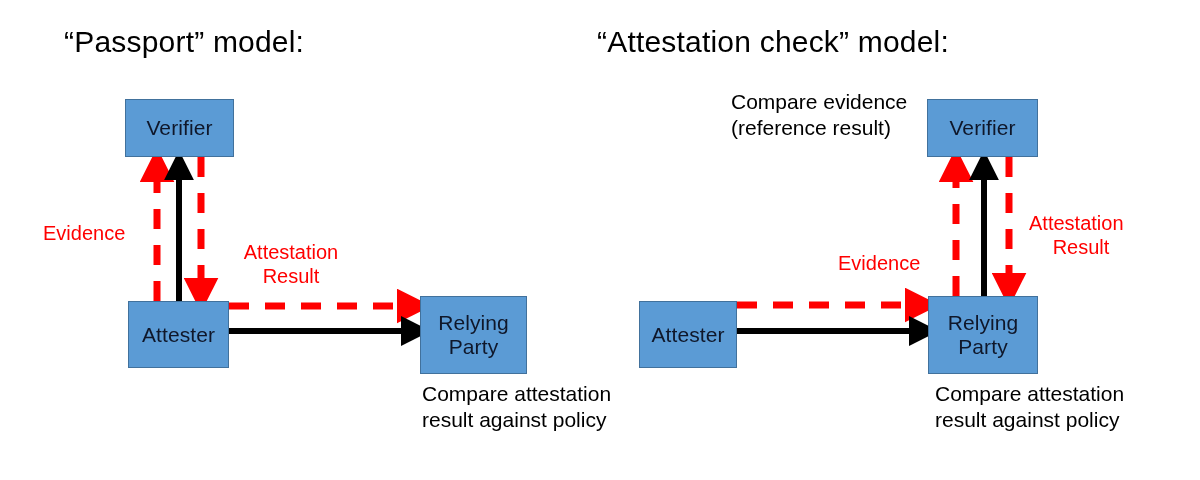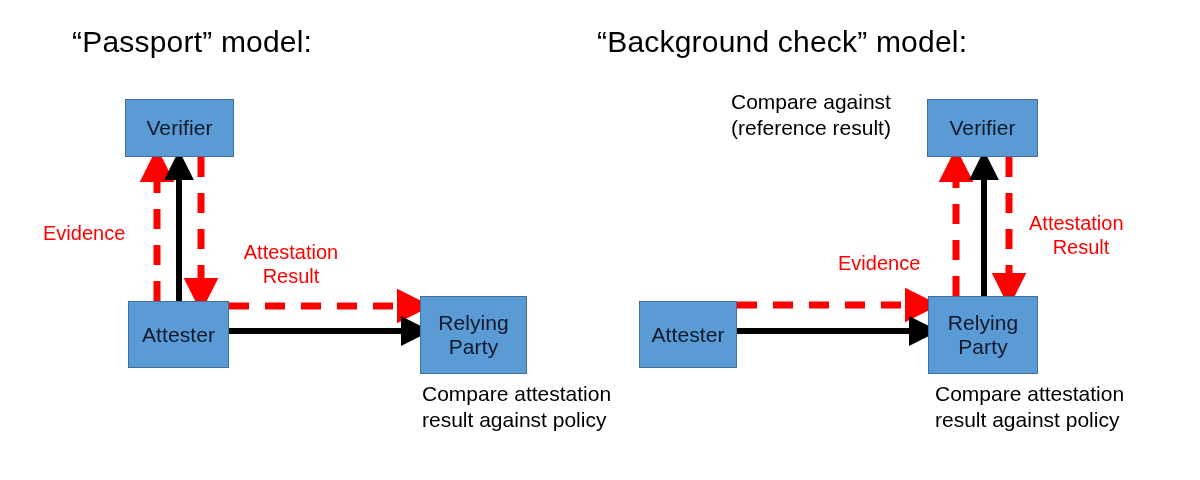--- a/index.html
+++ b/index.html
@@ -112,21 +112,21 @@
 
     <g>
       <line x1="984" y1="296" x2="984" y2="167" stroke="#000000" stroke-width="6" marker-end="url(#blackhead)"></line>
     </g>
 
     <g>
       <line x1="1009" y1="157" x2="1009" y2="288" stroke="#ff0000" stroke-width="7" stroke-dasharray="20,16" marker-end="url(#redhead)"></line>
     </g>
   </svg>
 
-  <div class="title" style="left:72px; top:25px;">“Passport” model:</div>
+  <div class="title" style="left:64px; top:25px;">“Passport” model:</div>
 
   <div class="node" style="left:125px; top:99px; width:109px; height:58px;">
     <span>Verifier</span>
   </div>
 
   <div class="node" style="left:128px; top:301px; width:101px; height:67px;">
     <span>Attester</span>
   </div>
 
   <div class="node" style="left:420px; top:296px; width:107px; height:78px; flex-direction:column;">
@@ -139,37 +139,37 @@
   <div class="label-red" style="left:228px; top:240px; width:126px;">
     <div>Attestation</div>
     <div>Result</div>
   </div>
 
   <div class="note" style="left:422px; top:381px;">
     <div>Compare attestation</div>
     <div>result against policy</div>
   </div>
 
-  <div class="title" style="left:597px; top:25px;">“Background check” model:</div>
+  <div class="title" style="left:597px; top:25px;">“Attestation check” model:</div>
 
   <div class="node" style="left:927px; top:99px; width:111px; height:58px;">
     <span>Verifier</span>
   </div>
 
   <div class="node" style="left:639px; top:301px; width:98px; height:67px;">
     <span>Attester</span>
   </div>
 
   <div class="node" style="left:928px; top:296px; width:110px; height:78px; flex-direction:column;">
     <span>Relying</span>
     <span>Party</span>
   </div>
 
   <div class="note" style="left:731px; top:89px;">
-    <div>Compare against</div>
+    <div>Compare evidence</div>
     <div>(reference result)</div>
   </div>
 
   <div class="label-red" style="left:838px; top:251px;">Evidence</div>
 
   <div class="label-red" style="left:1029px; top:211px; width:126px; text-align:left;">
     <div>Attestation</div>
     <div style="text-align:center; width:104px;">Result</div>
   </div>
 

